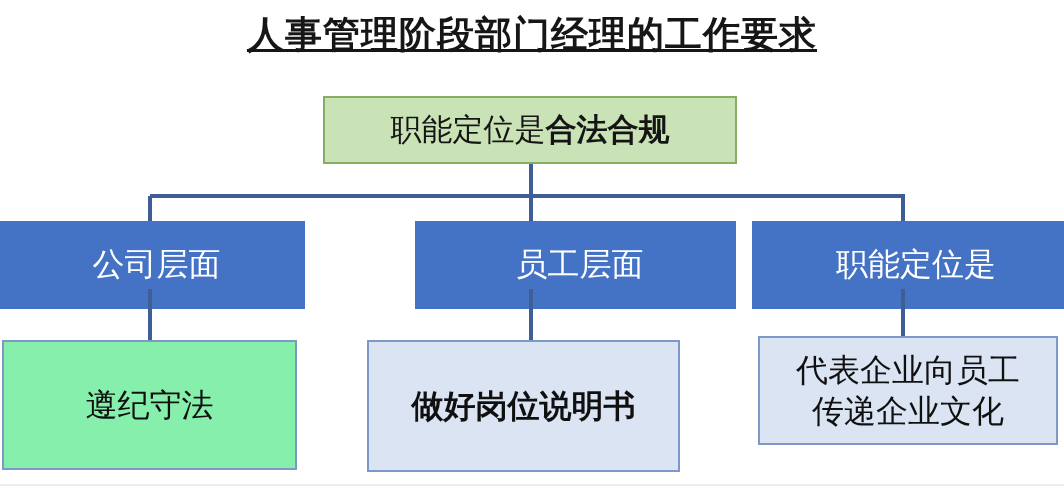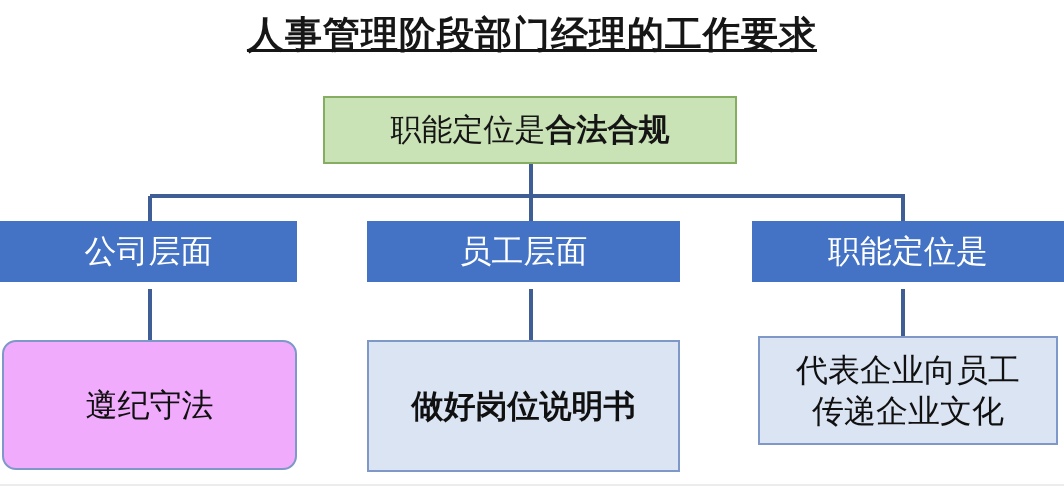--- a/index.html
+++ b/index.html
@@ -24,23 +24,23 @@
   .h{height:4px;}
   .stem {left:529px;top:164px;height:32px;}
   .hbar {left:150px;top:194px;width:755px;}
   .drop1{left:148px;top:196px;height:27px;}
   .drop2{left:529px;top:196px;height:27px;}
   .drop3{left:901px;top:196px;height:27px;}
   .mid1 {left:148px;top:289px;height:52px;}
   .mid2 {left:529px;top:289px;height:52px;}
   .mid3 {left:901px;top:289px;height:48px;}
   .level{
-    position:absolute;top:221px;height:61px;background:#4472c4;color:#ffffff;
+    position:absolute;top:221px;height:88px;background:#4472c4;color:#ffffff;
     display:flex;align-items:center;justify-content:center;
-    font-size:32px;white-space:nowrap;
+    font-size:32px;white-space:nowrap;padding-left:8px;
   }
   .l1{left:0;width:297px;}
   .l2{left:367px;width:313px;}
   .l3{left:752px;width:312px;}
   .detail{
     position:absolute;box-sizing:border-box;
     background:#dbe4f3;border:2px solid #7e98c8;
     display:flex;align-items:center;justify-content:center;
     font-size:32px;color:#101010;text-align:center;line-height:1.28;
   }
@@ -64,28 +64,28 @@
       <b>合法合规</b>
   </div>
 
   <div class="line v stem" style="background-color: rgb(62, 94, 149);"></div>
   <div class="line h hbar" style="background-color: rgb(62, 94, 149);"></div>
   <div class="line v drop1" style="background-color: rgb(62, 94, 149);"></div>
   <div class="line v drop2" style="background-color: rgb(62, 94, 149);"></div>
   <div class="line v drop3" style="background-color: rgb(62, 94, 149);"></div>
 
   <div class="level l1" style="background-color: rgb(68, 114, 196); color: rgb(255, 255, 255);">公司层面</div>
-  <div class="level l2" style="background-color: rgb(68, 114, 196); color: rgb(255, 255, 255);">员工层面</div>
+  <div class="level l2" style="background-color: rgb(68, 114, 196); color: rgb(255, 255, 255); margin-left: 48px;">员工层面</div>
   <div class="level l3" style="background-color: rgb(68, 114, 196); color: rgb(255, 255, 255);">职能定位是</div>
 
   <div class="line v mid1" style="background-color: rgb(62, 94, 149);"></div>
   <div class="line v mid2" style="background-color: rgb(62, 94, 149);"></div>
   <div class="line v mid3" style="background-color: rgb(62, 94, 149);"></div>
 
-  <div class="detail d1" style="background-color: #f0abfc; border-color: rgb(126, 152, 200); border-radius: 14px;">
+  <div class="detail d1" style="background-color: #86efac; border-color: rgb(126, 152, 200);">
     <span>遵纪守法</span>
   </div>
   <div class="detail d2" style="background-color: rgb(219, 228, 243); border-color: rgb(126, 152, 200);">
     <span>做好岗位说明书</span>
   </div>
   <div class="detail d3" style="background-color: rgb(219, 228, 243); border-color: rgb(126, 152, 200);">
     <span class="detail-narrow">代表企业向员工传递企业文化</span>
   </div>
 
   <div class="bottom-rule"></div>

